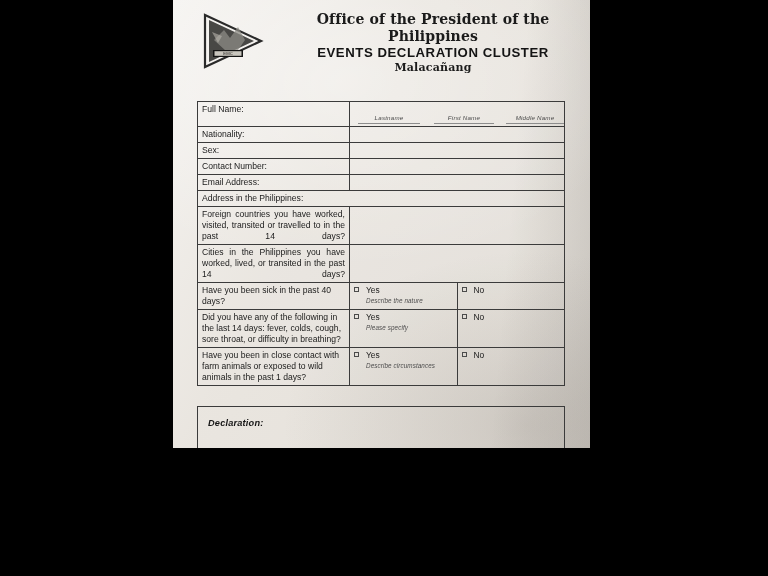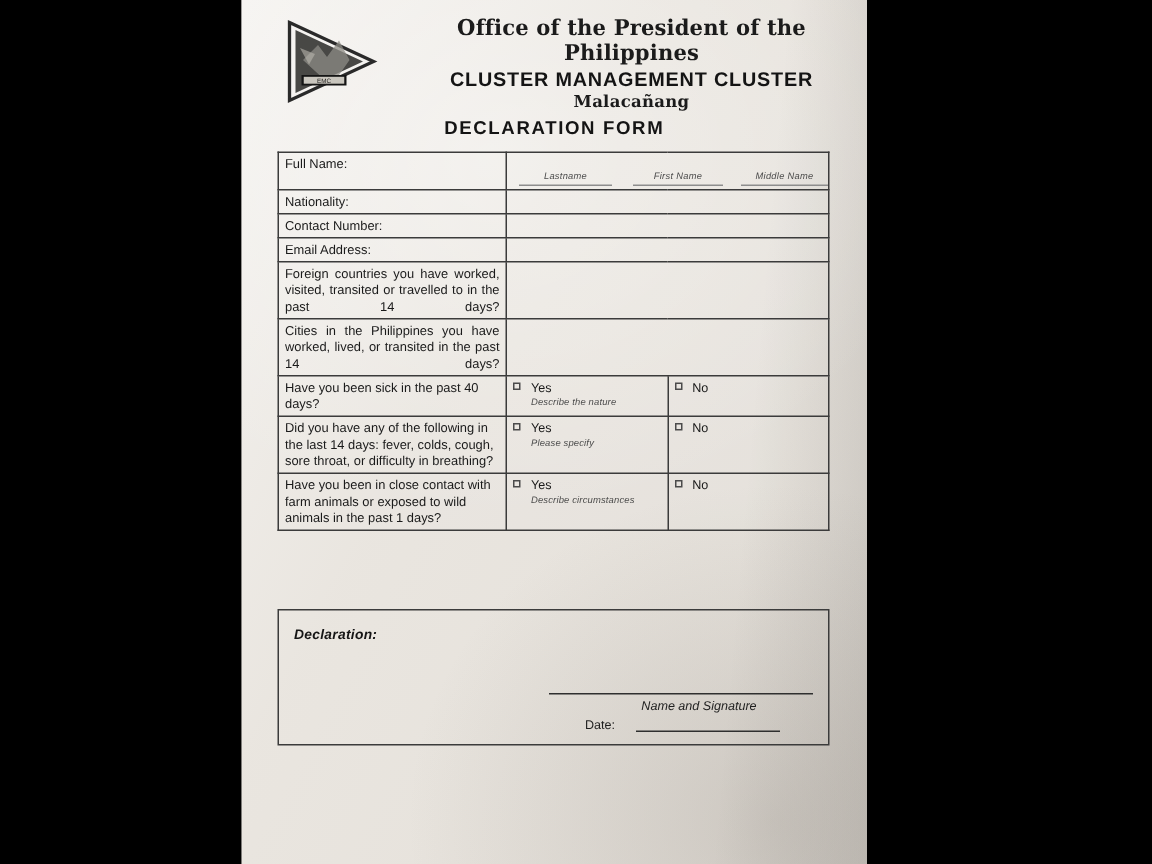--- a/index.html
+++ b/index.html
@@ -6,22 +6,22 @@
   html,body { width:768px; height:576px; overflow:hidden; }
   body {
     background:#000;
     font-family:"Liberation Sans", sans-serif;
     position:relative;
   }
 
   
   #paper {
     position:absolute;
-    left:161px; top:0px;
-    width:417px; height:576px;
+    left:173px; top:0px;
+    width:417px; height:448px;
     background:
       linear-gradient(118deg, rgba(255,255,255,0.55) 0%, rgba(236,232,226,0.15) 38%, rgba(216,211,203,0.35) 100%),
       #e9e5df;
     box-shadow: 2px 0 6px rgba(0,0,0,0.55), -2px 0 5px rgba(0,0,0,0.45);
     overflow:hidden;
     padding-left:35px;
   }
   
   #paper:after{
     content:"";position:absolute;inset:0;pointer-events:none;
@@ -150,58 +150,64 @@
           <path d="M14 30 L24 20 L30 28 L38 17 L45 30 L38 40 L26 41 Z" fill="#8e8c86" opacity="0.75"></path>
           <path d="M12 22 L22 26 L18 33 Z" fill="#b9b6ae" opacity="0.6"></path>
           <rect x="13" y="40" width="30" height="7" fill="#151515"></rect>
           <rect x="14.5" y="41.2" width="27" height="4.6" fill="#c9c6be"></rect>
           <text x="28" y="45.2" font-size="4.2" text-anchor="middle" fill="#22201e" font-family="Liberation Sans, sans-serif">EMC</text>
         </svg>
       </div>
 
       <div class="htxt">
         <div class="h-line1">Office of the President of the Philippines</div>
-        <div class="h-line2">CLUSTER MANAGEMENT CLUSTER</div>
+        <div class="h-line2">EVENTS DECLARATION CLUSTER</div>
         <div class="h-line3">Malacañang</div>
       </div>
     </div>
 
-    <div class="form-title">DECLARATION FORM</div>
 
     <table class="tbl">
       <tbody>
 
         <tr>
           <td class="lbl">Full Name:</td>
           <td class="val" colspan="2">
             <div class="namecols">
               <span class="nc1">Lastname</span>
               <span class="nc2">First Name</span>
               <span class="nc3">Middle Name</span>
             </div>
           </td>
         </tr>
 
         <tr>
           <td class="lbl">Nationality:</td>
           <td class="val" colspan="2">&nbsp;</td>
         </tr>
 
+        <tr>
+          <td class="lbl">Sex:</td>
+          <td class="val" colspan="2">&nbsp;</td>
+        </tr>
 
 
         <tr>
           <td class="lbl">Contact Number:</td>
           <td class="val" colspan="2">&nbsp;</td>
         </tr>
 
         <tr>
           <td class="lbl">Email Address:</td>
           <td class="val" colspan="2">&nbsp;</td>
         </tr>
 
+        <tr>
+          <td colspan="3">Address in the Philippines:</td>
+        </tr>
 
         <tr>
           <td class="lbl just">Foreign countries you have worked, visited, transited or travelled to in the past 14 days?</td>
           <td class="val" colspan="2">&nbsp;</td>
         </tr>
 
         <tr>
           <td class="lbl just">Cities in the Philippines you have worked, lived, or transited in the past 14 days?</td>
           <td class="val" colspan="2">&nbsp;</td>
         </tr>

